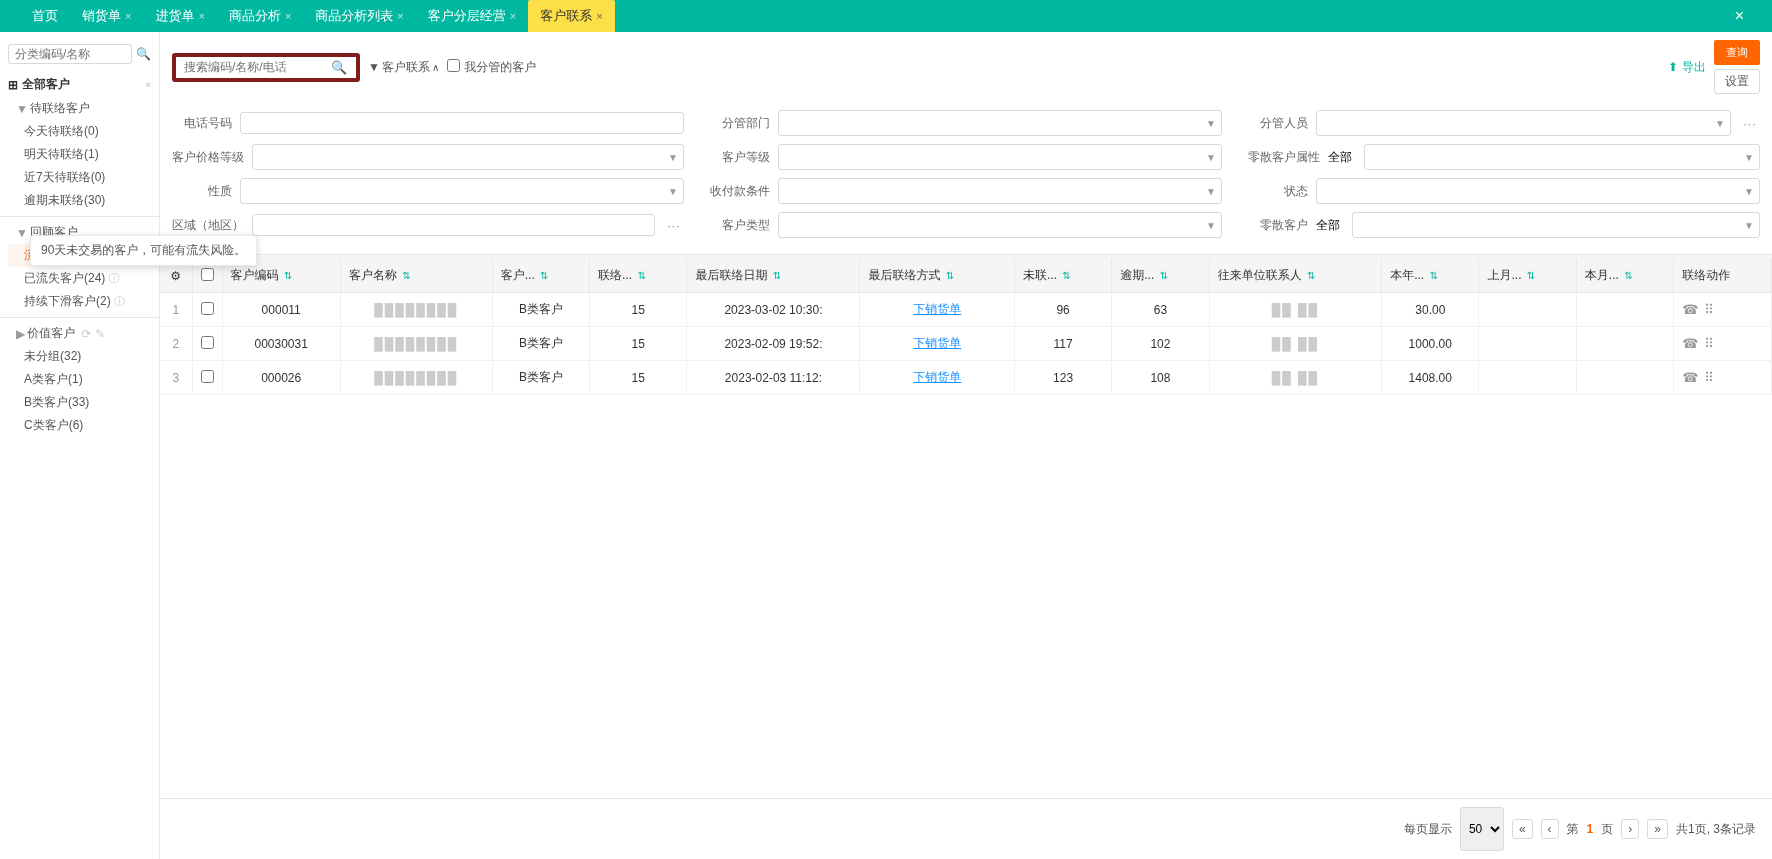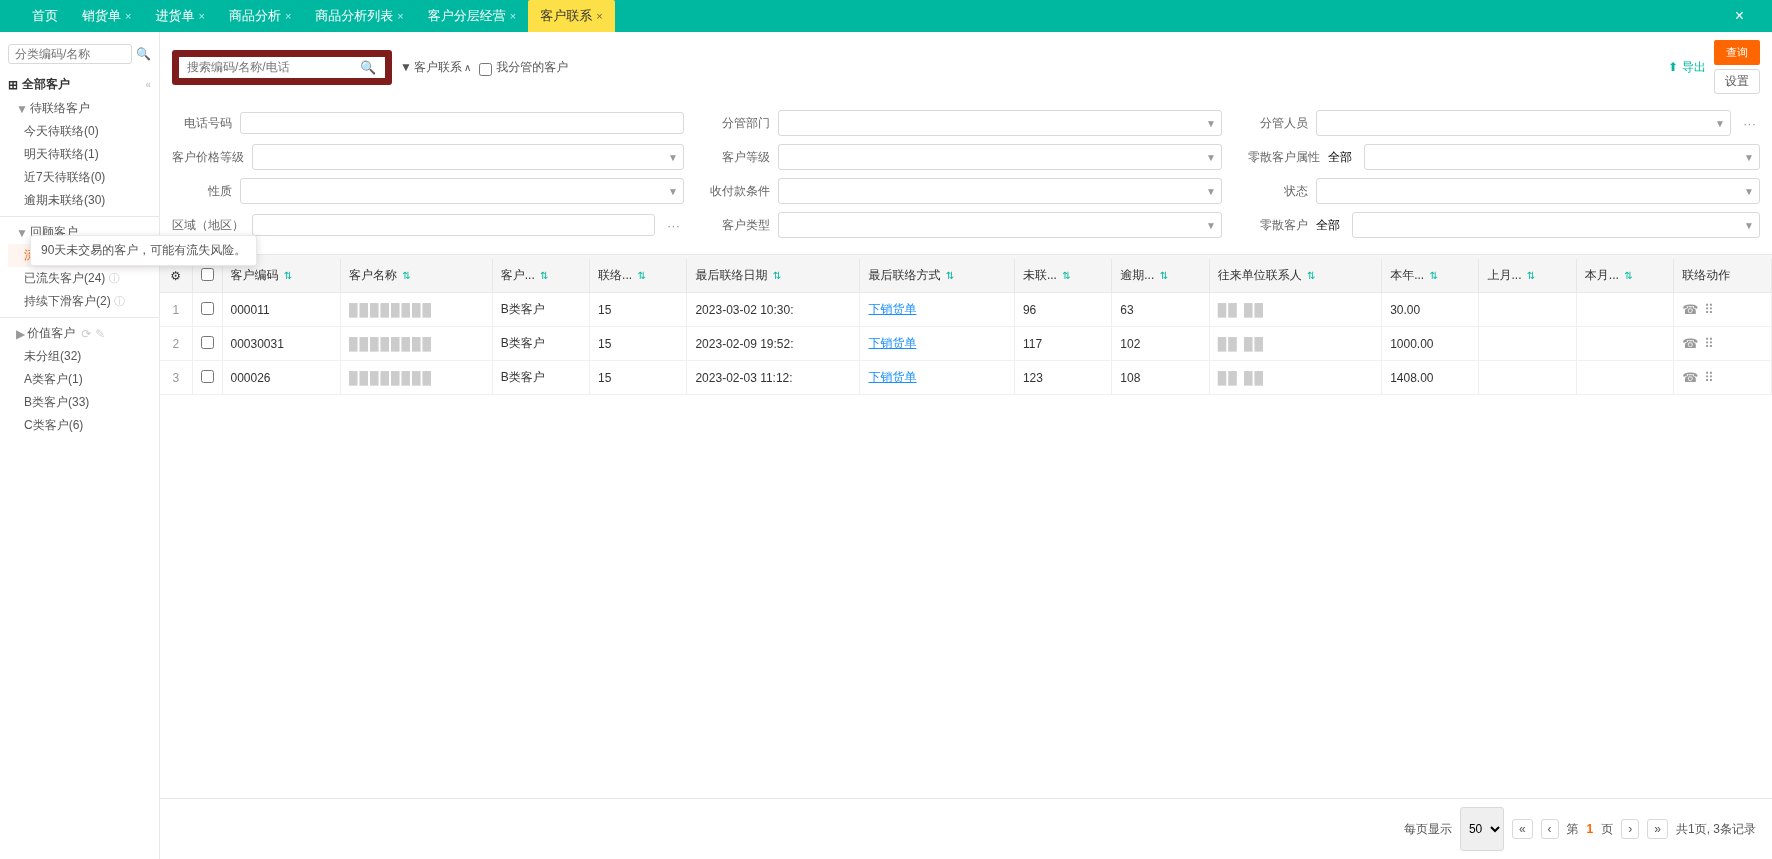--- a/index.html
+++ b/index.html
@@ -125,45 +125,45 @@
     }
     .filter-top-bar {
       display: flex;
       align-items: center;
       gap: 8px;
       margin-bottom: 8px;
     }
     .search-input-wrap {
       display: flex;
       align-items: center;
-      border: 7px solid #7f1d1d;
+      border: 4px solid #7f1d1d;
       border-radius: 3px;
       padding: 3px 8px;
       gap: 0;
-      width: 220px;
+      width: 188px;
     }
     .search-input-wrap input {
       border: none;
       outline: none;
       font-size: 12px;
       width: 100%;
       color: #999;
     }
     .search-icon { color: #ff6600; font-size: 13px; cursor: pointer; }
     .more-conditions {
       display: flex;
       align-items: center;
       gap: 2px;
       color: #555;
       cursor: pointer;
       font-size: 12px;
     }
     .my-customers {
       display: flex;
-      align-items: flex-end;
+      align-items: flex-start;
       gap: 4px;
       color: #555;
       font-size: 12px;
       cursor: pointer;
     }
     .export-btn {
       margin-left: auto;
       display: flex;
       align-items: center;
       gap: 4px;
@@ -283,20 +283,21 @@
     }
     tbody tr {
       border-bottom: 1px solid #f0f0f0;
     }
     tbody td {
       padding: 8px 8px;
       color: #333;
       font-size: 12px;
       white-space: nowrap;
       border-right: 1px solid #f0f0f0;
+      text-align: center;
     }
     .link-text {
       color: #1890ff;
       cursor: pointer;
       text-decoration: underline;
     }
     .blurred-text {
       color: #ccc;
       letter-spacing: 2px;
     }

